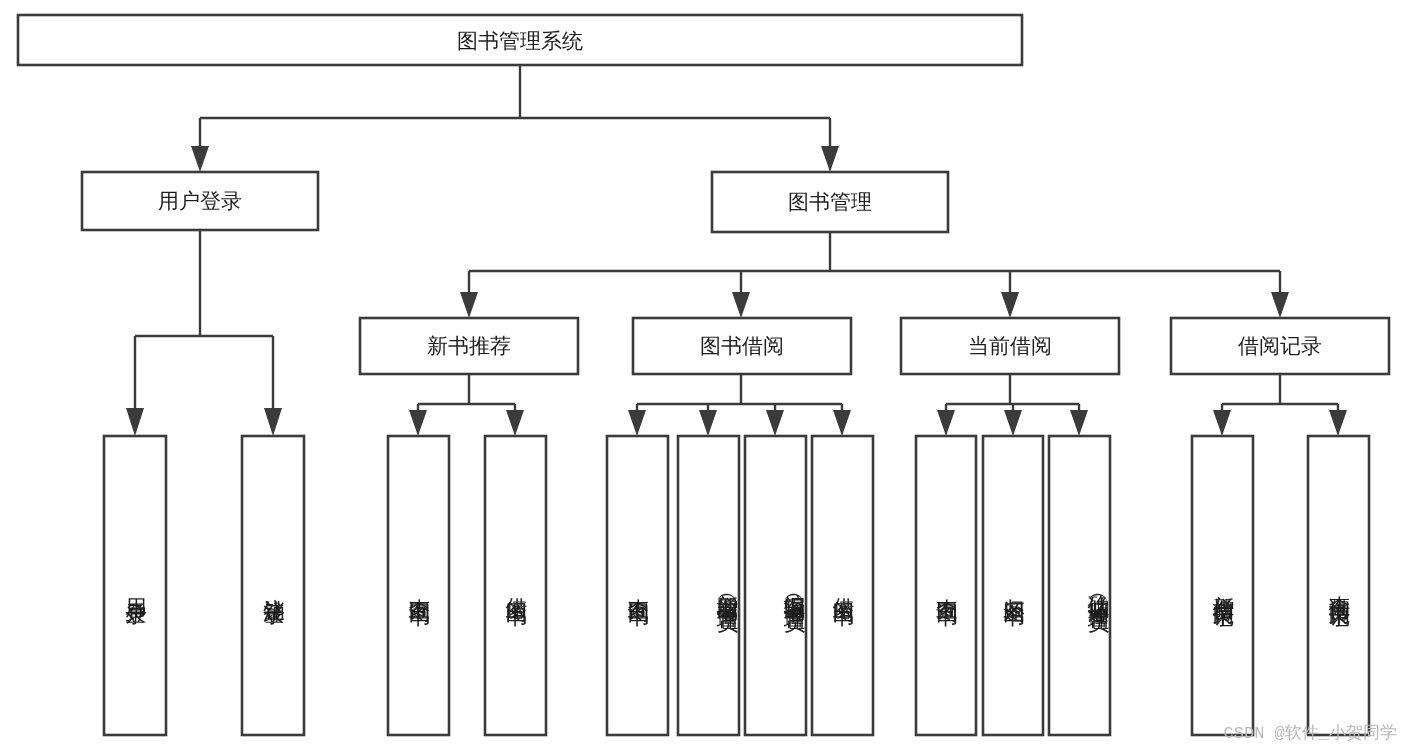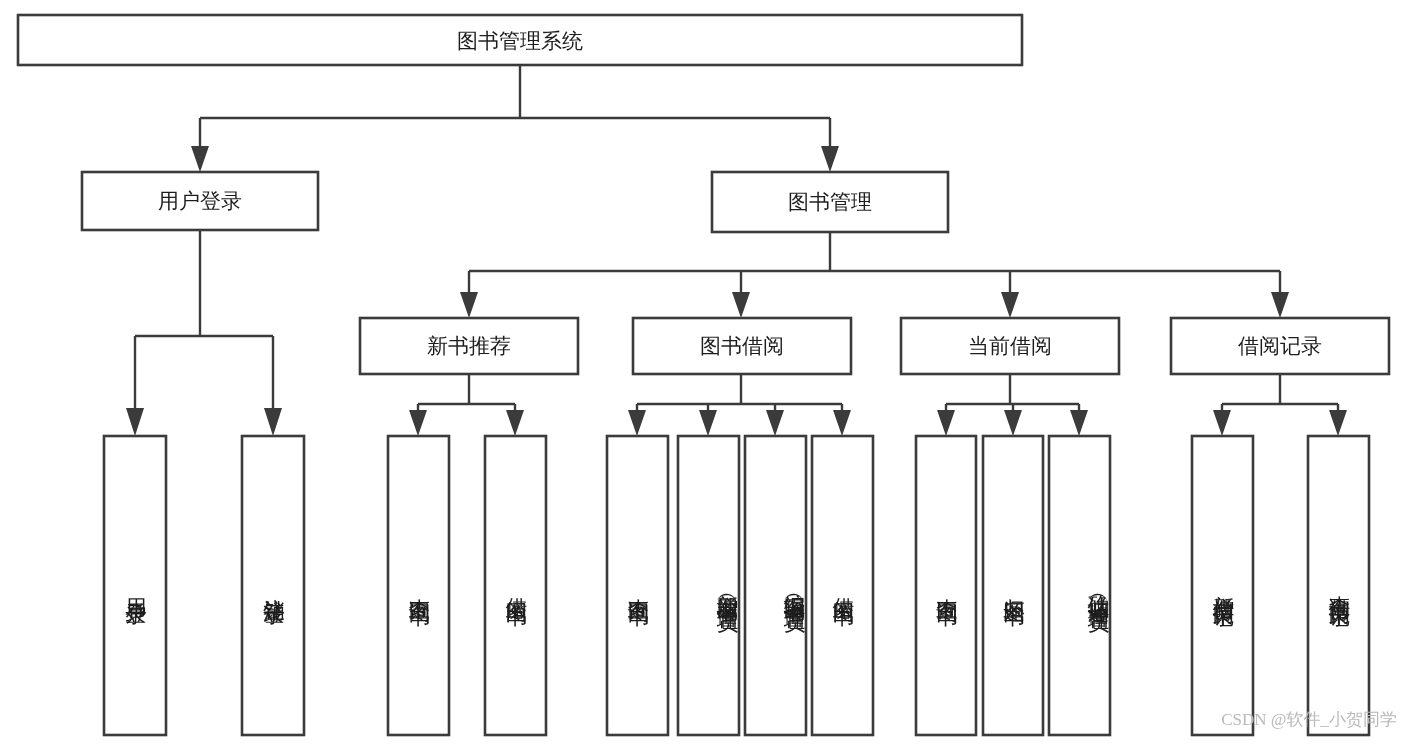--- a/index.html
+++ b/index.html
@@ -17,22 +17,22 @@
     dominant-baseline:middle;
   }
   .leaf-label-wrap{
     position:absolute;display:flex;align-items:center;justify-content:center;
     font-family:"Liberation Sans","DejaVu Sans",sans-serif;
     color:#1d1d1d;font-size:21.5px;line-height:1.16;
     writing-mode:vertical-rl;text-orientation:upright;
     letter-spacing:2.5px;white-space:nowrap;pointer-events:none;
   }
   .watermark{
-    position:absolute;right:8px;bottom:16px;
-    font-family:Liberation Serif, serif;
+    position:absolute;right:8px;bottom:3px;
+    font-family:Liberation Mono, monospace;
     font-size:17px;color:#b9b9b9;white-space:nowrap;
   }
 </style>
 </head>
 <body>
 
 <svg id="canvas" viewBox="0 0 1405 747">
   <defs>
     <marker id="arw" viewBox="0 0 12 14" refX="6" refY="13" markerWidth="12" markerHeight="14" orient="auto-start-reverse">
       <path d="M 0 0 L 12 0 L 6 14 Z" class="arrow-head"></path>

